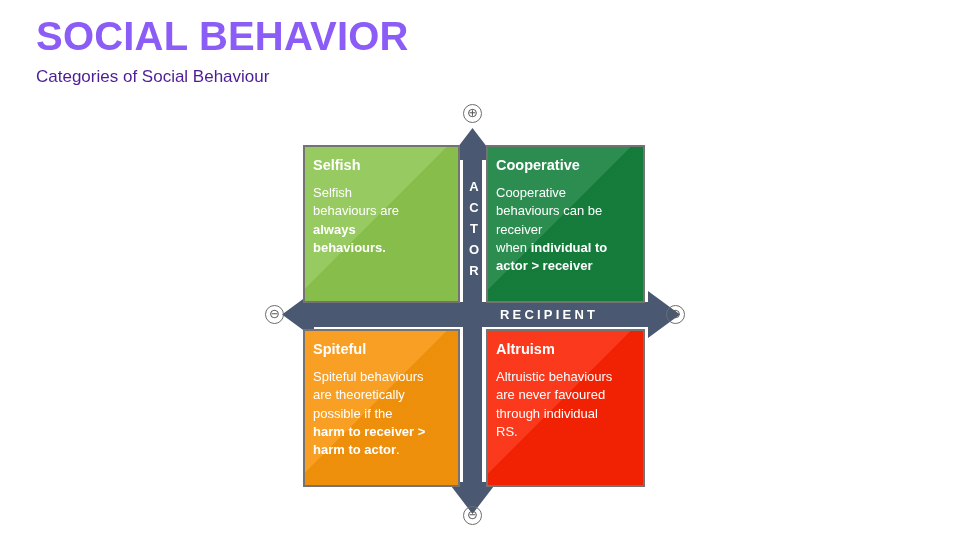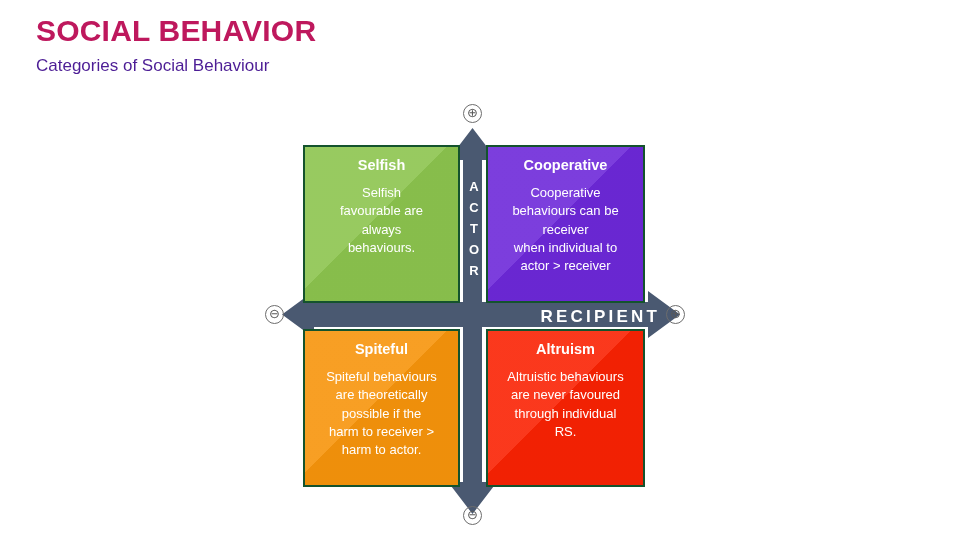--- a/index.html
+++ b/index.html
@@ -12,24 +12,24 @@
     height: 540px;
     position: relative;
     overflow: hidden;
     font-family: "Liberation Sans", sans-serif;
     color: #3f3f3f;
   }
 
   
   #header { position: absolute; left: 36px; top: 14px; }
   #page-title {
-    font-size: 30px;
+    font-size: 40px;
     font-weight: bold;
     letter-spacing: 0.2px;
-    color: #be185d;
+    color: #8b5cf6;
     line-height: 1.1;
     margin: 0;
   }
   #page-subtitle {
     font-size: 17px;
     font-weight: normal;
     color: #4c1d95;
     margin: 10px 0 0 0;
     line-height: 1.1;
   }
@@ -65,22 +65,22 @@
     color: #ffffff;
     letter-spacing: 0px;
     line-height: 21px;
     white-space: pre-line;
   }
   #recipient-label {
     position: absolute;
     left: 500px;
     top: 307px;
     width: 160px;
-    text-align: right;
-    font-size: 17px;
+    text-align: left;
+    font-size: 13px;
     font-weight: bold;
     color: #ffffff;
     letter-spacing: 3.2px;
   }
 
   
   .sign-badge {
     position: absolute;
     width: 19px;
     height: 19px;
@@ -95,23 +95,23 @@
   }
   #sign-top    { left: 463px; top: 104px; }
   #sign-bottom { left: 463px; top: 506px; }
   #sign-left   { left: 265px; top: 305px; }
   #sign-right  { left: 666px; top: 305px; }
 
   
   .quadrant {
     position: absolute;
     box-sizing: border-box;
-    border: 2px solid #14532d;
+    border: 2px solid #737373;
     padding: 10px 8px 6px 8px;
-    text-align: center;
+    text-align: left;
     color: #ffffff;
     overflow: hidden;
   }
   .quadrant::after {
     
     content: "";
     position: absolute;
     left: 0; top: 0; right: 0; bottom: 0;
     background: linear-gradient(135deg, rgba(255,255,255,0.10) 0%, rgba(255,255,255,0.10) 46%, rgba(0,0,0,0.035) 46%, rgba(0,0,0,0.035) 100%);
     pointer-events: none;
@@ -124,21 +124,21 @@
     line-height: 1.15;
     margin-bottom: 10px;
   }
   .q-body {
     position: relative;
     z-index: 2;
     font-size: 13px;
     font-weight: normal;
     line-height: 1.42;
   }
-  .q-body b { font-weight: normal; margin-top: 29px; }
+  .q-body b { font-weight: bold; margin-top: 29px; }
 
   #quad-selfish {
     left: 303px; top: 145px; width: 157px; height: 158px;
     background: #8CC44E;
   }
   #quad-cooperative {
     left: 486px; top: 145px; width: 159px; height: 158px;
     background: #0C97F2;
   }
   #quad-spiteful {
@@ -192,24 +192,24 @@
 R</div>
   <div id="recipient-label">RECIPIENT</div>
 
   <div class="sign-badge" id="sign-top">⊕</div>
   <div class="sign-badge" id="sign-bottom">⊖</div>
   <div class="sign-badge" id="sign-left">⊖</div>
   <div class="sign-badge" id="sign-right">⊕</div>
 
   <div class="quadrant" id="quad-selfish" style="background: rgb(140, 196, 78);">
     <div class="q-title">Selfish</div>
-    <div class="q-body"><span>Selfish</span><br><span>favourable are</span><br><b>always</b><br><b>behaviours.</b></div>
-  </div>
-
-  <div class="quadrant" id="quad-cooperative" style="background: #6d28d9;">
+    <div class="q-body"><span>Selfish</span><br><span>behaviours are</span><br><b>always</b><br><b>behaviours.</b></div>
+  </div>
+
+  <div class="quadrant" id="quad-cooperative" style="background: #15803d;">
     <div class="q-title">Cooperative</div>
     <div class="q-body"><span>Cooperative</span><br><span>behaviours can be</span><br><span>receiver</span><br><span>when </span><b>individual to</b><br><b>actor &gt; receiver</b></div>
   </div>
 
   <div class="quadrant" id="quad-spiteful" style="background: rgb(247, 148, 11);">
     <div class="q-title">Spiteful</div>
     <div class="q-body"><span>Spiteful behaviours</span><br><span>are theoretically</span><br><span>possible if the</span><br><b>harm to receiver &gt;</b><br><b>harm to actor</b><span>.</span></div>
   </div>
 
   <div class="quadrant" id="quad-altruism" style="background: rgb(250, 34, 3);">

